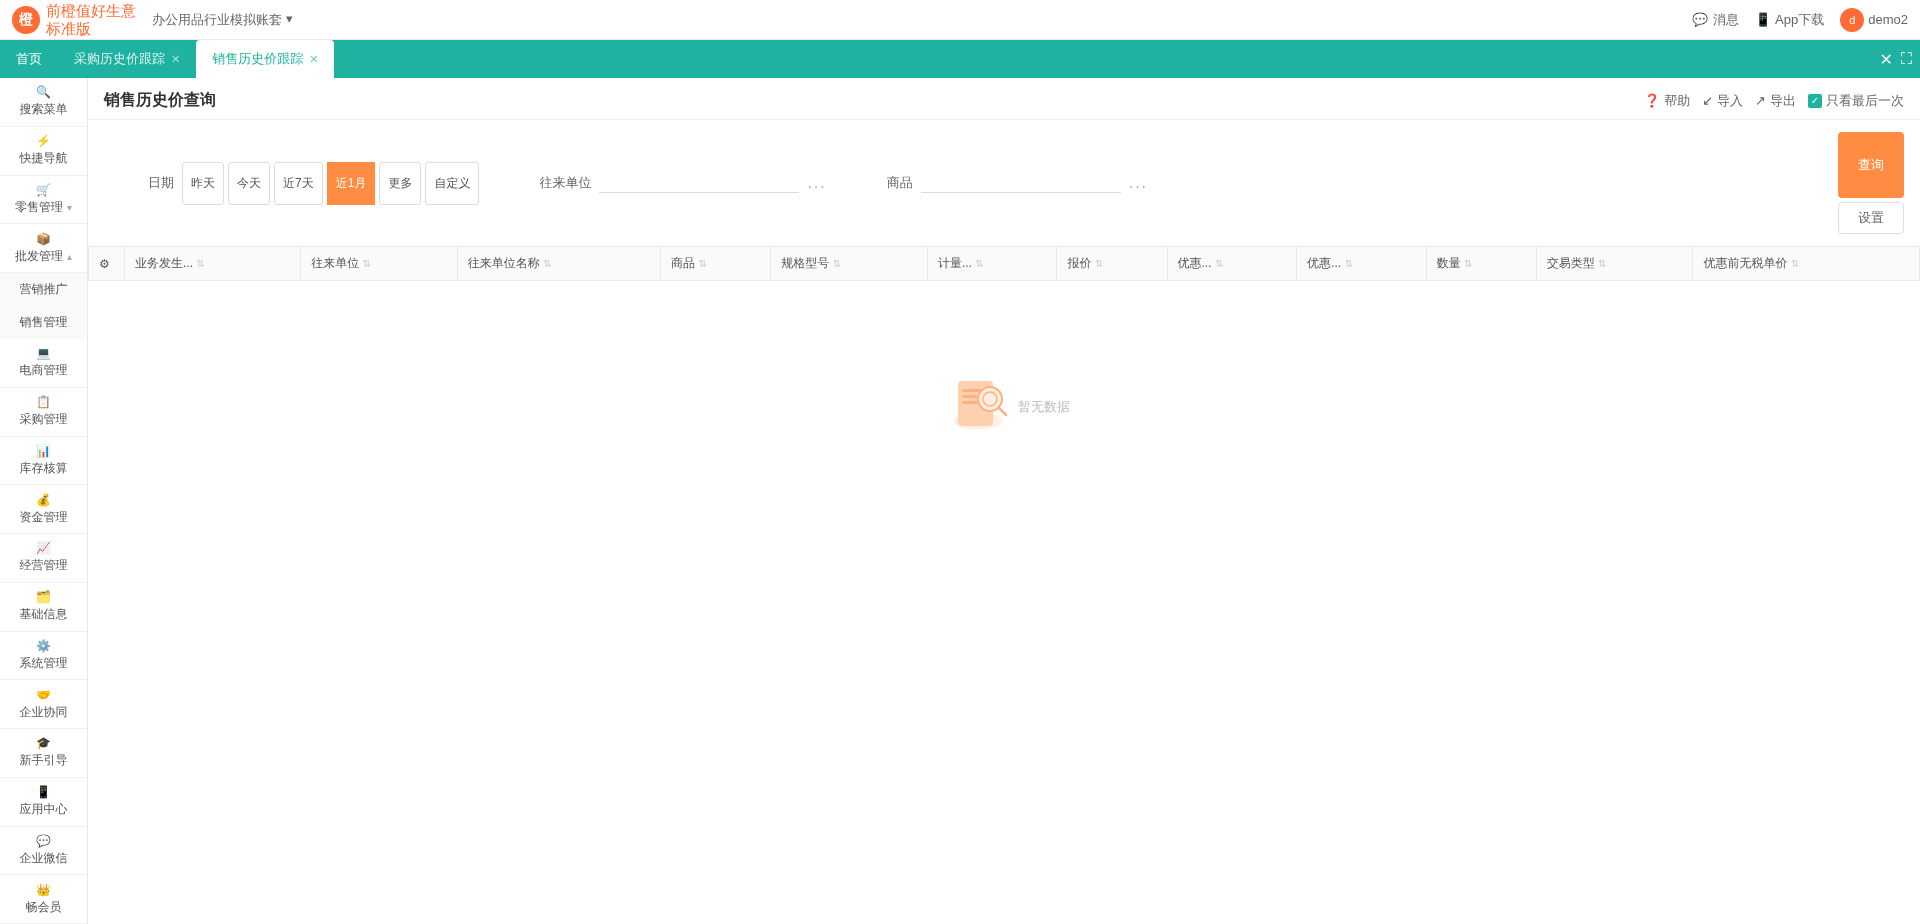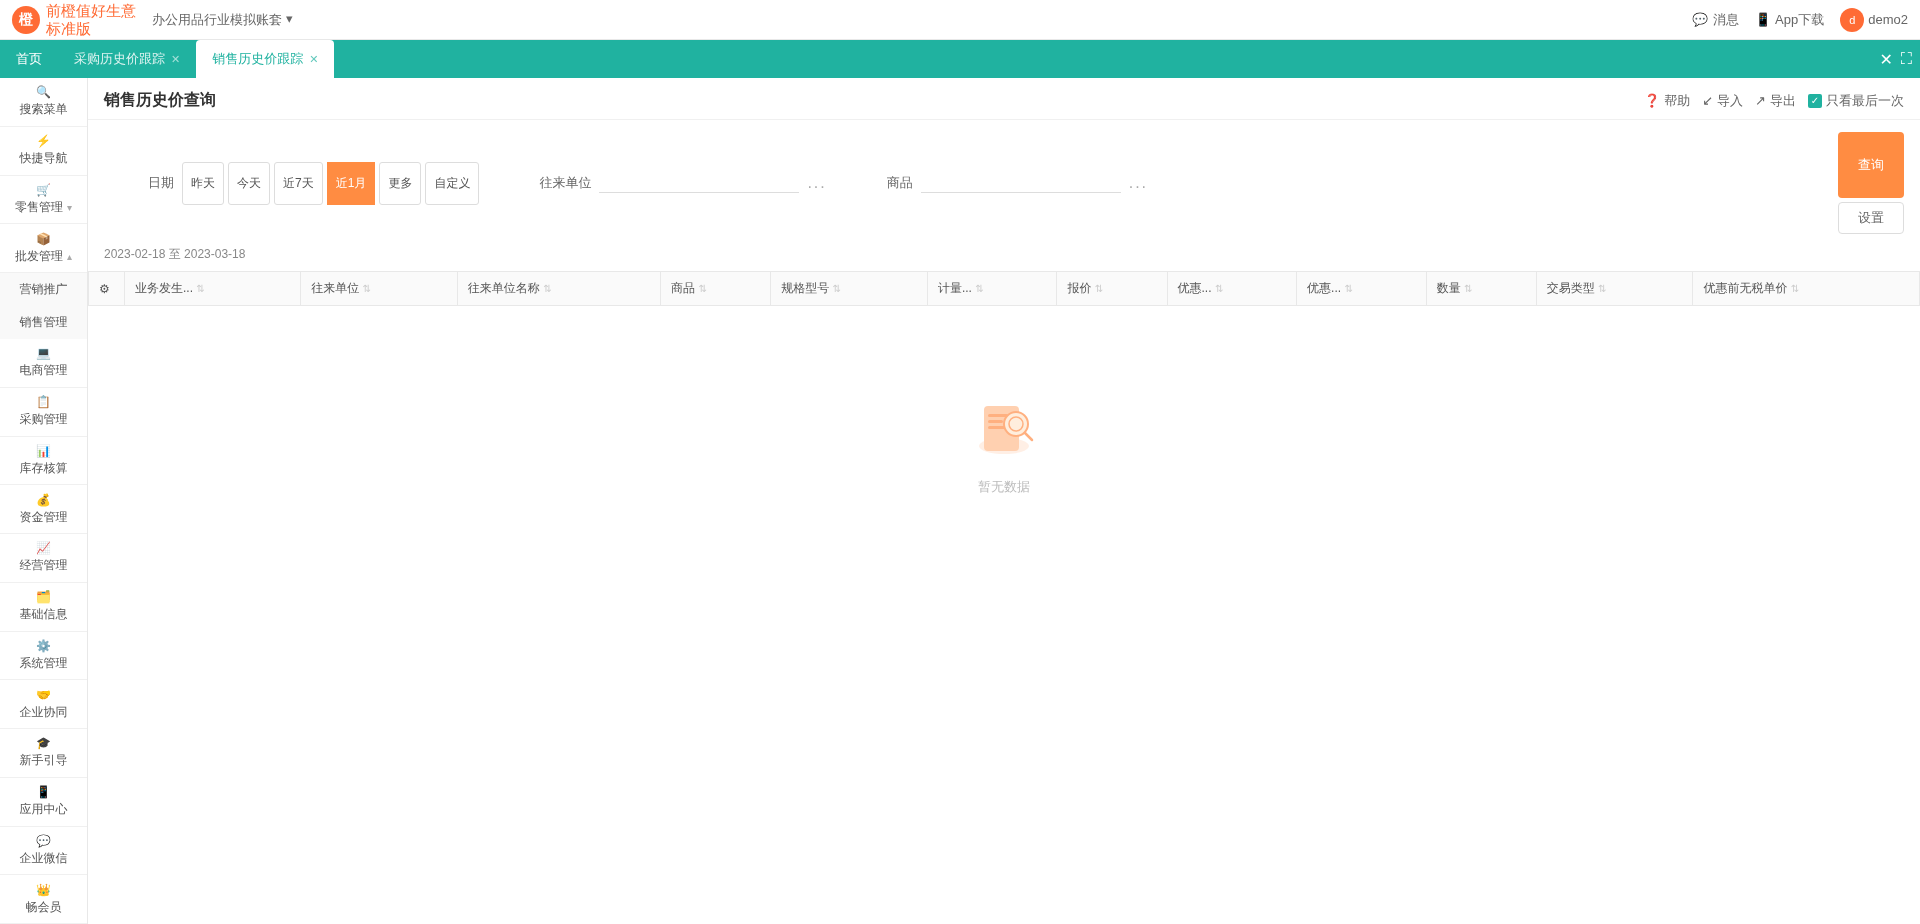--- a/index.html
+++ b/index.html
@@ -193,21 +193,20 @@
       color: #555;
       font-weight: 500;
       white-space: nowrap;
     }
     .data-table th .sort-arrows { color: #ccc; font-size: 10px; }
     .th-gear { width: 36px; text-align: center; }
 
     
     .empty-state {
       display: flex;
-      flex-direction: column;
       align-items: center;
       justify-content: center;
       padding: 80px 0;
       color: #bbb;
     }
     .empty-icon {
       width: 80px;
       height: 80px;
       margin-bottom: 12px;
     }
@@ -399,23 +398,20 @@
           <input class="filter-input" type="text" style="width: 180px;">
           <span class="filter-dots">...</span>
         </div>
 
         <div class="filter-actions">
           <button class="search-btn">查询</button>
           <button class="settings-btn">设置</button>
         </div>
       </div>
 
-      <div style="padding: 0 16px 8px 16px; font-size: 12px; color: #888;">
-        <span>2023-02-18 至 2023-03-18</span>
-      </div>
 
       <div class="table-container">
         <table class="data-table">
           <thead>
             <tr>
               <th class="th-gear">
                 <span>⚙</span>
               </th>
               <th>
                 <span>业务发生...</span>

